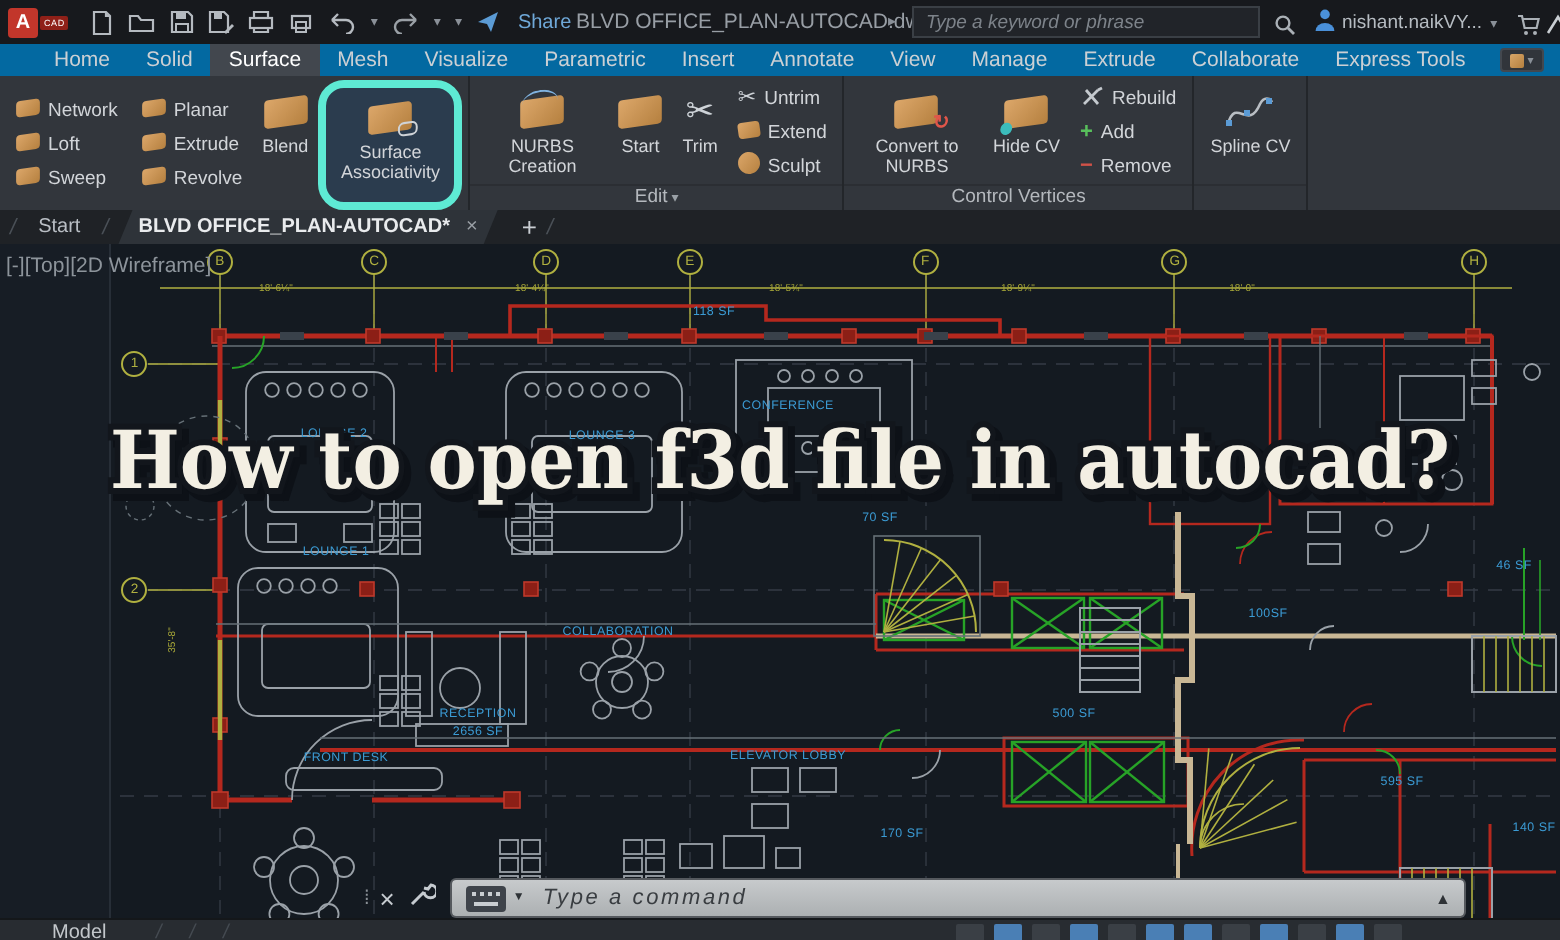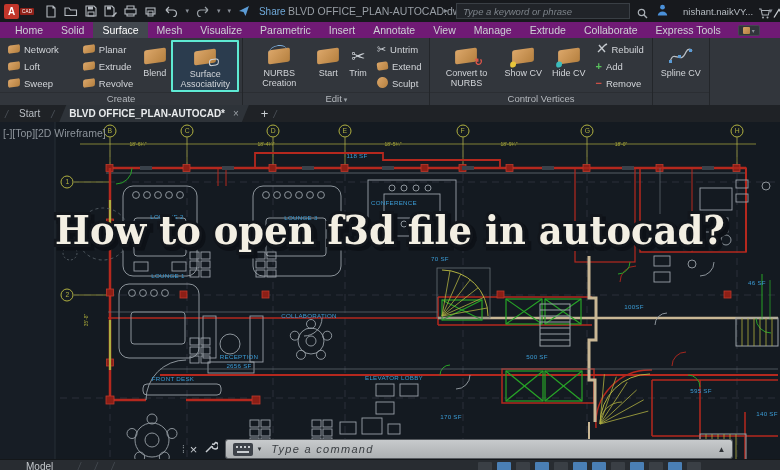--- a/index.html
+++ b/index.html
@@ -12,47 +12,47 @@
   .applogo{width:15px;height:15px;background:#c2362b;border-radius:2px;color:#fff;font-weight:bold;font-size:10px;display:flex;align-items:center;justify-content:center;margin-left:4px}
   .applogo-cad{font-size:4.5px;background:#8f2018;color:#fff;padding:1px 2px;border-radius:1px;margin-left:1px;letter-spacing:.3px}
   .qat{display:flex;align-items:center;gap:7px;margin-left:11px}
   .qat svg{display:block}
   .qcaret{color:#8a9098;font-size:7px}
   .share-label{color:#6fa8d8;font-size:10px;margin-left:2px}
   .doc-title{position:absolute;left:288px;top:5px;font-size:10.5px;color:#989ea5;white-space:nowrap}
   .title-caret{position:absolute;left:444px;top:6px;color:#8a9098;font-size:8px}
   .searchbox{position:absolute;left:456px;top:3px;width:174px;height:16px;background:#212429;border:1px solid #3a3f45;color:#7d838a;font-style:italic;font-size:9.5px;display:flex;align-items:center;padding:0 6px;white-space:nowrap;overflow:hidden}
   .mag{position:absolute;left:637px;top:5px}
-  .user{position:absolute;left:657px;top:4px;display:flex;align-items:center;gap:15px;color:#b6bcc2;font-size:9.5px;white-space:nowrap}
+  .user{position:absolute;left:657px;top:4px;display:flex;align-items:center;gap:3px;color:#b6bcc2;font-size:9.5px;white-space:nowrap}
   .user .qcaret{margin-left:1px}
   .cart{position:absolute;left:758px;top:5px}
   .adsk{position:absolute;left:773px;top:5px}
 
   
-  .tabrow{position:absolute;top:22px;left:0;right:0;height:16px;background:#701a75;display:flex;align-items:center;padding-left:6px;z-index:40}
+  .tabrow{position:absolute;top:22px;left:0;right:0;height:16px;background:#0369a1;display:flex;align-items:center;padding-left:18px;z-index:40}
   .rtabs{display:flex;align-items:center;height:100%}
   .rtab{color:#ccd0d4;font-size:10.5px;padding:2px 9px;height:100%;display:flex;align-items:center;cursor:default}
   .rtab.on{background:#42474e;color:#fff}
   .tabchip{margin-left:8px;display:flex;align-items:center;gap:2px;background:#31353b;border:1px solid #43484f;padding:1px 4px;border-radius:2px}
   .tabchip .sq{width:7px;height:7px;background:linear-gradient(135deg,#d8a668,#b5803f);border-radius:1px}
   .tabchip .qcaret{font-size:6px}
 
   
   .ribbon{position:absolute;top:38px;left:0;right:0;height:67px;background:#32363c;display:flex;z-index:40;overflow:hidden}
   .panel{height:100%;border-right:1px solid #23262a;display:flex;flex-direction:column;flex:0 0 auto}
   .pbody{flex:1;display:flex;align-items:stretch;padding:2px 3px 0}
   .pfoot{height:13px;font-size:9.5px;color:#b4b8bd;text-align:center;line-height:12px;border-top:1px solid #2b2e33;white-space:nowrap;overflow:hidden}
   .farr{font-size:7px;color:#9aa0a6}
-  .sgrid{display:grid;grid-template-columns:auto auto;grid-auto-rows:17px;column-gap:24px;align-content:center;padding:0 5px}
+  .sgrid{display:grid;grid-template-columns:auto auto;grid-auto-rows:17px;column-gap:12px;align-content:center;padding:0 5px}
   .sbtn{display:flex;align-items:center;gap:4px;font-size:9.5px;color:#d2d5d9;white-space:nowrap;cursor:default}
   .scol{display:grid;grid-auto-rows:17px;align-content:center;padding:0 5px}
   .lbtn{padding:2px 4px 0;display:flex;flex-direction:column;align-items:center;font-size:9px;color:#d2d5d9;text-align:center;cursor:default;border:1px solid transparent}
   .lbtn .lic{height:26px;display:flex;align-items:center;justify-content:center}
   .llab{line-height:9.5px;max-width:56px}
-  .lbtn.hl{border:2px solid #5eead4;background:#2b3c4e;border-radius:1px}
+  .lbtn.hl{border:4px solid #5eead4;background:#2b3c4e;border-radius:13px}
 
   .surf{display:inline-block;background:linear-gradient(135deg,#dca76a,#b5803f);border-radius:2px;position:relative}
   .surf.lg{width:22px;height:14px;transform:rotate(-8deg) skewX(-8deg)}
   .surf.sm{width:12px;height:8px;transform:rotate(-8deg) skewX(-8deg)}
   .surf.xs{width:11px;height:8px;transform:rotate(-8deg)}
   .surf.ball{width:11px;height:11px;border-radius:50%}
   .dotY:after{content:"";position:absolute;left:-2px;bottom:-3px;width:6px;height:6px;border-radius:50%;background:#e8c53a}
   .dotT:after{content:"";position:absolute;left:-2px;bottom:-3px;width:6px;height:6px;border-radius:50%;background:#3bbcbc}
   .link:after{content:"";position:absolute;right:-3px;bottom:-3px;width:8px;height:5px;border:1.3px solid #cfd3d7;border-radius:3px}
   .nurbsc:after{content:"";position:absolute;left:1px;top:-4px;width:18px;height:11px;border-top:1.6px solid #7fb2e0;border-radius:50%}
@@ -260,21 +260,20 @@
             </span>
             <span class="llab">Blend</span>
           </div>
           <div class="lbtn hl">
             <span class="lic">
               <span class="surf lg link"></span>
             </span>
             <span class="llab">Surface Associativity</span>
           </div>
         </div>
-        <div class="pfoot"><span>Create</span></div>
       </section>
       <section class="panel">
         <div class="pbody">
           <div class="lbtn">
             <span class="lic">
               <span class="surf lg nurbsc"></span>
             </span>
             <span class="llab">NURBS Creation</span>
           </div>
           <div class="lbtn">
@@ -306,26 +305,20 @@
         </div>
         <div class="pfoot"><span>Edit</span><span class="farr"> ▾</span></div>
       </section>
       <section class="panel">
         <div class="pbody">
           <div class="lbtn">
             <span class="lic">
               <span class="surf lg conv"></span>
             </span>
             <span class="llab">Convert to NURBS</span>
-          </div>
-          <div class="lbtn">
-            <span class="lic">
-              <span class="surf lg dotY"></span>
-            </span>
-            <span class="llab">Show CV</span>
           </div>
           <div class="lbtn">
             <span class="lic">
               <span class="surf lg dotT"></span>
             </span>
             <span class="llab">Hide CV</span>
           </div>
           <div class="scol">
             <div class="sbtn">
               <span class="sic"><svg width="12" height="12" viewBox="0 0 12 12">

